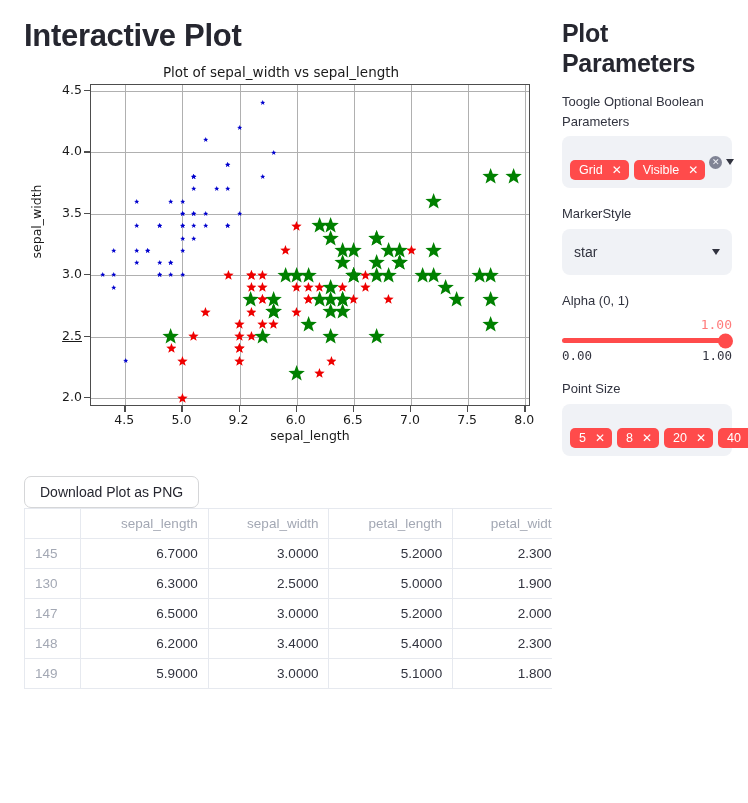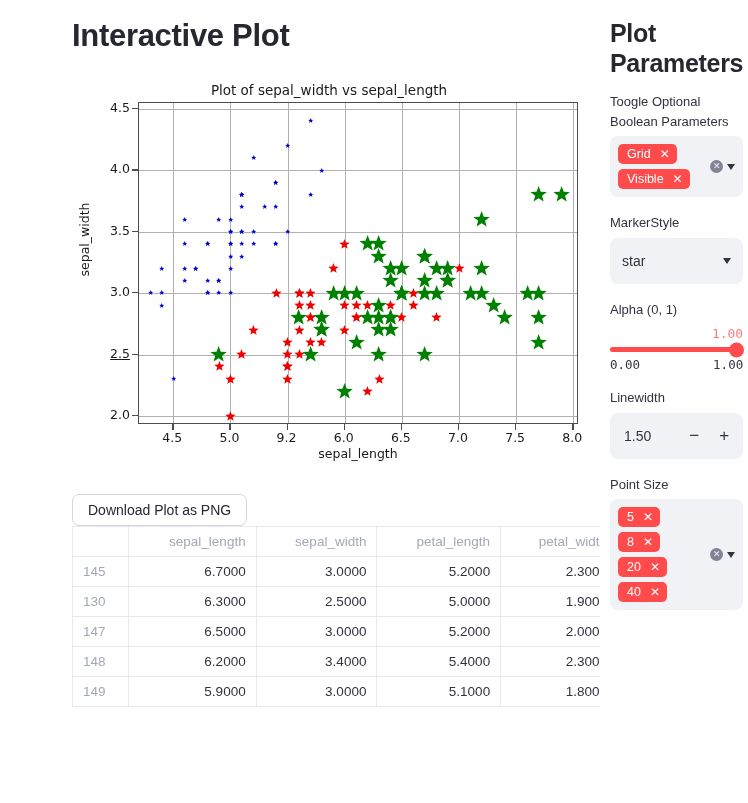--- a/index.html
+++ b/index.html
@@ -4,29 +4,29 @@
 <style>
   * { box-sizing: border-box; }
   html, body { margin:0; padding:0; }
   body {
     width:748px; height:803px;
     background:#ffffff;
     font-family:"Liberation Sans", sans-serif;
     color:#262730;
     overflow:hidden;
   }
-  #app { display:flex; width:748px; height:658px;padding-left:48px; }
+  #app { display:flex; width:748px; height:658px; }
   
   #left { width:552px; padding:18px 0 0 24px; position:relative; }
   #page-title {
     font-size:31px; font-weight:700; letter-spacing:-0.3px;
     color:#262730; line-height:1.15; margin:0 0 6px 0;
   }
   
-  #plot-wrap { width:514px; height:400px; position:relative; margin-top:28px; }
+  #plot-wrap { width:514px; height:400px; position:relative; margin-top:10px; }
   #plot-title {
     position:absolute; left:0; top:0; width:514px; text-align:center;
     font-size:13.5px; color:#1a1a1a; font-family:"DejaVu Sans", sans-serif;
   }
   #axes {
     position:absolute; left:66px; top:20px;
     width:440px; height:322px;
     border:1.3px solid #4d4d4d; background:#fff;
   }
   .gridline { position:absolute; background:#b0b0b0; }
@@ -82,21 +82,21 @@
     margin:0 0 14px 0; color:#262730;
   }
   .ctl-label {
     font-size:13px; color:#31333f; line-height:1.5; margin-bottom:5px;
   }
   .ctl-block { margin-bottom:16px; }
   .multiselect {
     background:#f0f2f6; border-radius:8px; padding:8px 6px 8px 8px;
     display:flex; align-items:center; justify-content:space-between; gap:4px;
   }
-  .tagwrap { display:flex; flex-direction:column; gap:5px; align-items:flex-start; }
+  .tagwrap { display:flex; flex-direction:row; gap:5px; align-items:flex-start;margin-top:16px; }
   .tag {
     background:#ff4b4b; color:#ffffff; border-radius:5px;
     font-size:12.5px; padding:3px 7px 3px 9px;
     display:inline-flex; align-items:center; gap:9px; white-space:nowrap;
   }
   .tag .x { font-size:12px; line-height:1; cursor:pointer; }
   .ms-actions { display:flex; align-items:center; gap:4px; padding-right:2px; }
   .clear-circle {
     width:13px; height:13px; border-radius:50%; background:#808495;
     color:#f0f2f6; font-size:9px; line-height:13px; text-align:center; cursor:pointer;
@@ -1035,30 +1035,20 @@
         <div class="slider-track">
           <div class="slider-thumb"></div>
         </div>
         <div class="slider-ends">
           <span>0.00</span>
           <span>1.00</span>
         </div>
       </div>
     </div>
 
-    <div class="ctl-block">
-      <div class="ctl-label">Linewidth</div>
-      <div class="number-input">
-        <span>1.50</span>
-        <span class="steppers">
-          <span class="stepper">−</span>
-          <span class="stepper">+</span>
-        </span>
-      </div>
-    </div>
 
     <div class="ctl-block">
       <div class="ctl-label">Point Size</div>
       <div class="multiselect">
         <div class="tagwrap" id="ps-tags">
             <span class="tag">
               <span>5</span>
               <span class="x">✕</span>
             </span>
             <span class="tag">

